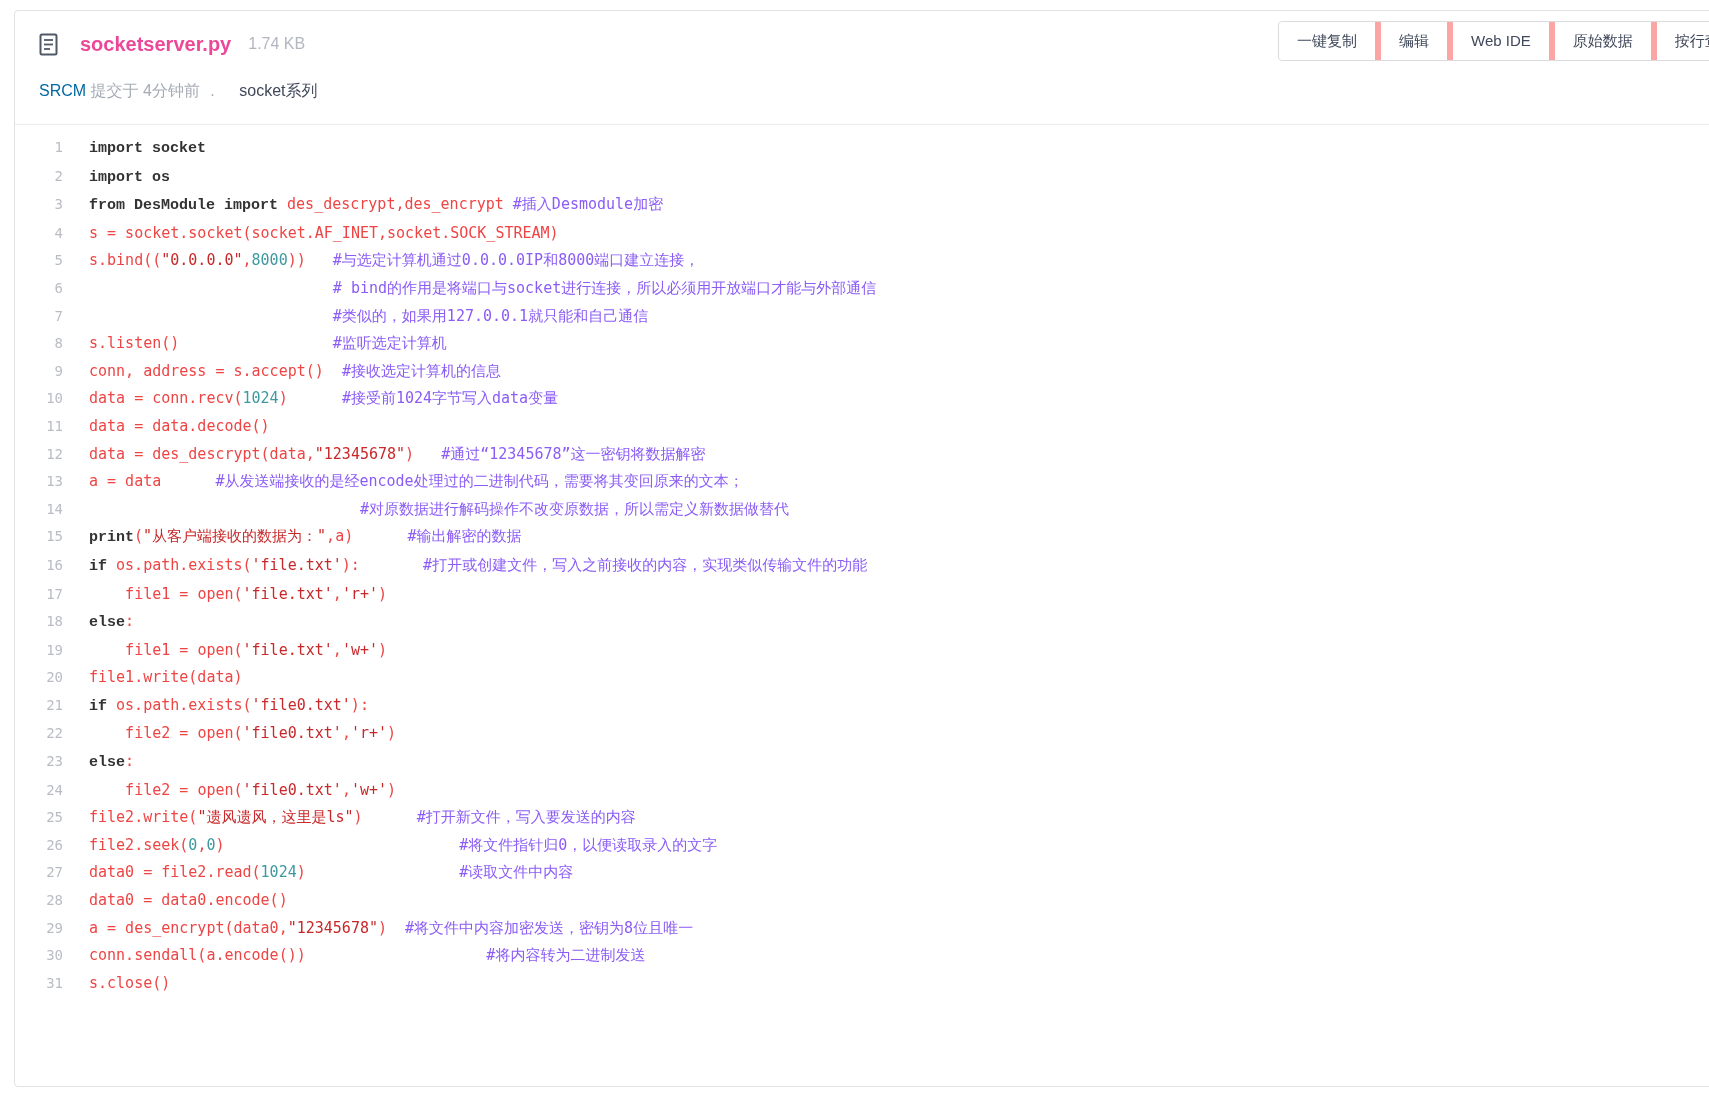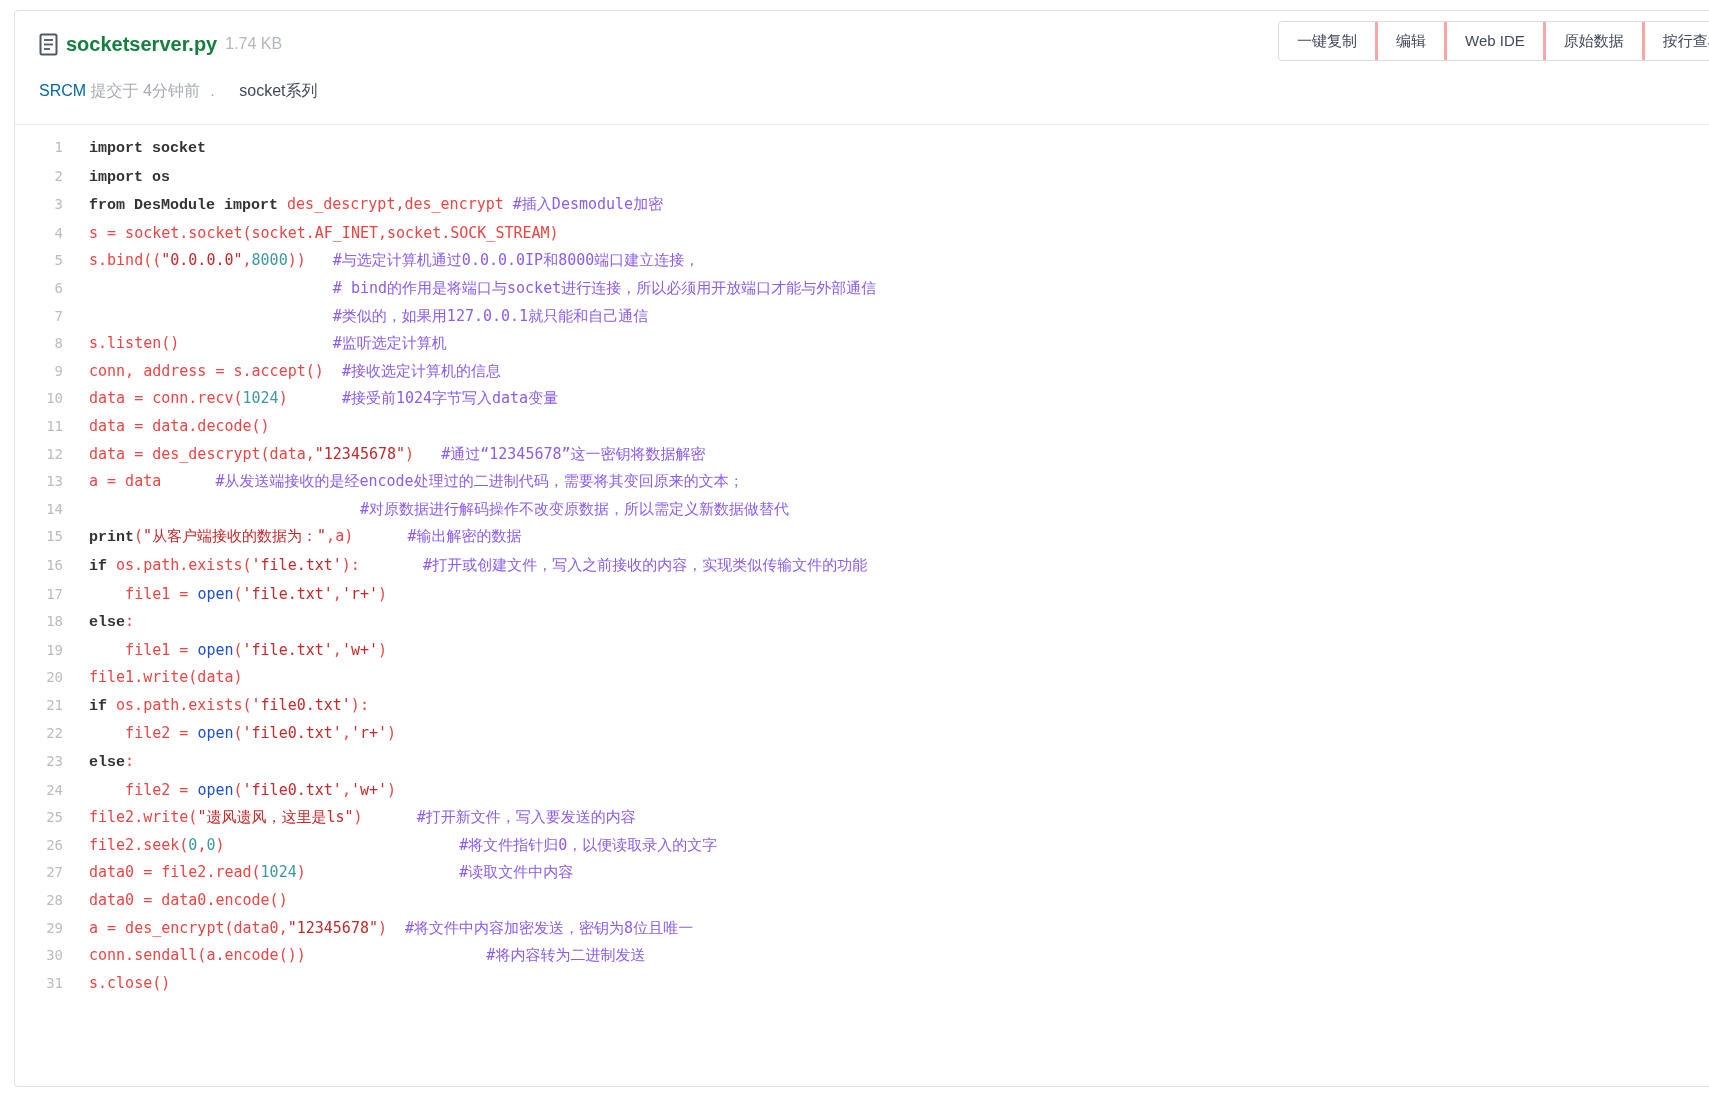--- a/index.html
+++ b/index.html
@@ -20,27 +20,27 @@
   .card-header {
     position: relative;
     height: 114px;
     border-bottom: 1px solid #ececee;
     box-sizing: border-box;
     padding: 16px 24px 0 24px;
   }
   .title-row { display: flex; align-items: center; height: 34px; }
   .file-icon-svg { width: 19px; height: 23px; display: block; }
   .file-name {
-    margin-left: 8px;
+    margin-left: 22px;
     font-size: 20px;
     font-weight: 600;
-    color: #15803d;
+    color: #ec4899;
   }
   .file-size {
-    margin-left: 8px;
+    margin-left: 17px;
     font-size: 16px;
     color: #b2b7bf;
   }
   .commit-row {
     margin-top: 20px;
     font-size: 16px;
     color: #a6acb5;
   }
   .commit-row a { text-decoration: none; cursor: pointer; }
   .committer { color: #0369a1; text-align: center; }
@@ -56,21 +56,21 @@
     white-space: nowrap;
   }
   .btn {
     padding: 0 18px;
     line-height: 38px;
     height: 38px;
     font-size: 15px;
     color: #40485b;
     background: #ffffff;
     border: none;
-    border-left: 3px solid #fca5a5;
+    border-left: 6px solid #fca5a5;
     font-family: "Liberation Sans", "DejaVu Sans", sans-serif;
     cursor: pointer;
     white-space: nowrap;
   }
   .btn:first-child { border-left: none; border-radius: 4px 0 0 4px; }
   .code-area {
     padding: 9px 0 90px 0;
     font-family: "DejaVu Sans Mono", "Liberation Mono", monospace;
     font-size: 15px;
     line-height: 27.6px;
@@ -83,21 +83,21 @@
     text-align: right;
     color: #b9bdc3;
     font-size: 14px;
     cursor: pointer;
     user-select: none;
   }
   .tok-p  { color: #ef4444; }
   .tok-k  { color: #333333; font-weight: bold; font-family: Liberation Mono, monospace; }
   .tok-s  { color: #c82829; }
   .tok-n  { color: #3e999f; }
-  .tok-b  { color: #1d4ed8; }
+  .tok-b  { color: #ef4444; }
   .tok-cm { color: #8b5cf6; }
 </style>
 </head>
 <body>
 
 <div class="card">
   <div class="card-header">
     <div class="title-row">
       <span>
         <svg class="file-icon-svg" viewBox="0 0 19 23" fill="none" xmlns="http://www.w3.org/2000/svg">

